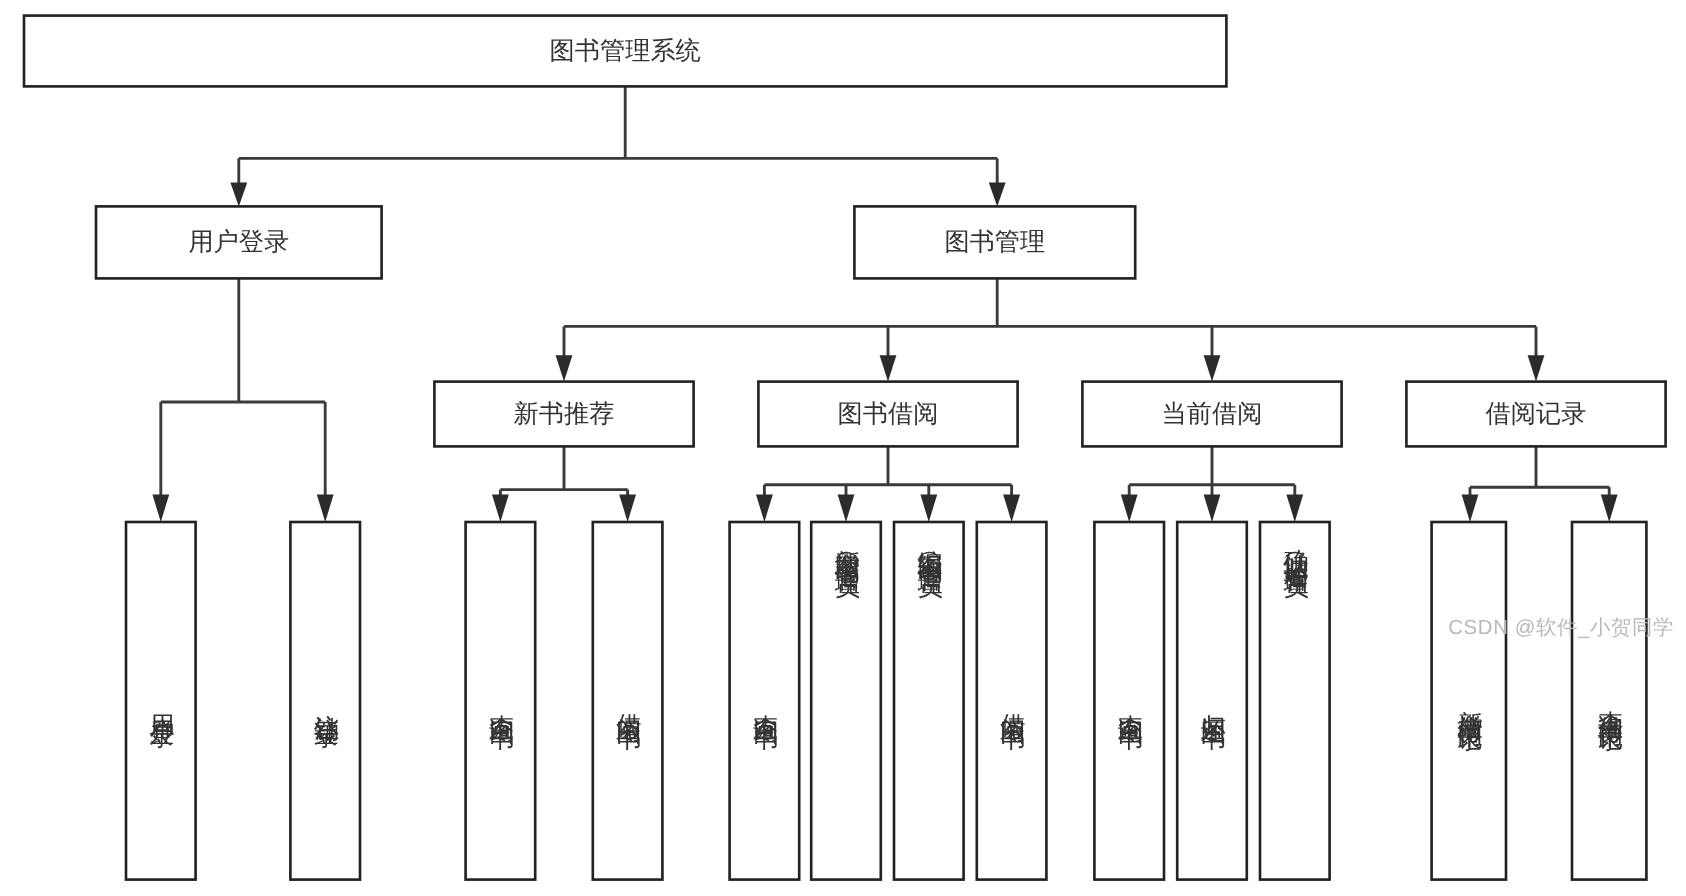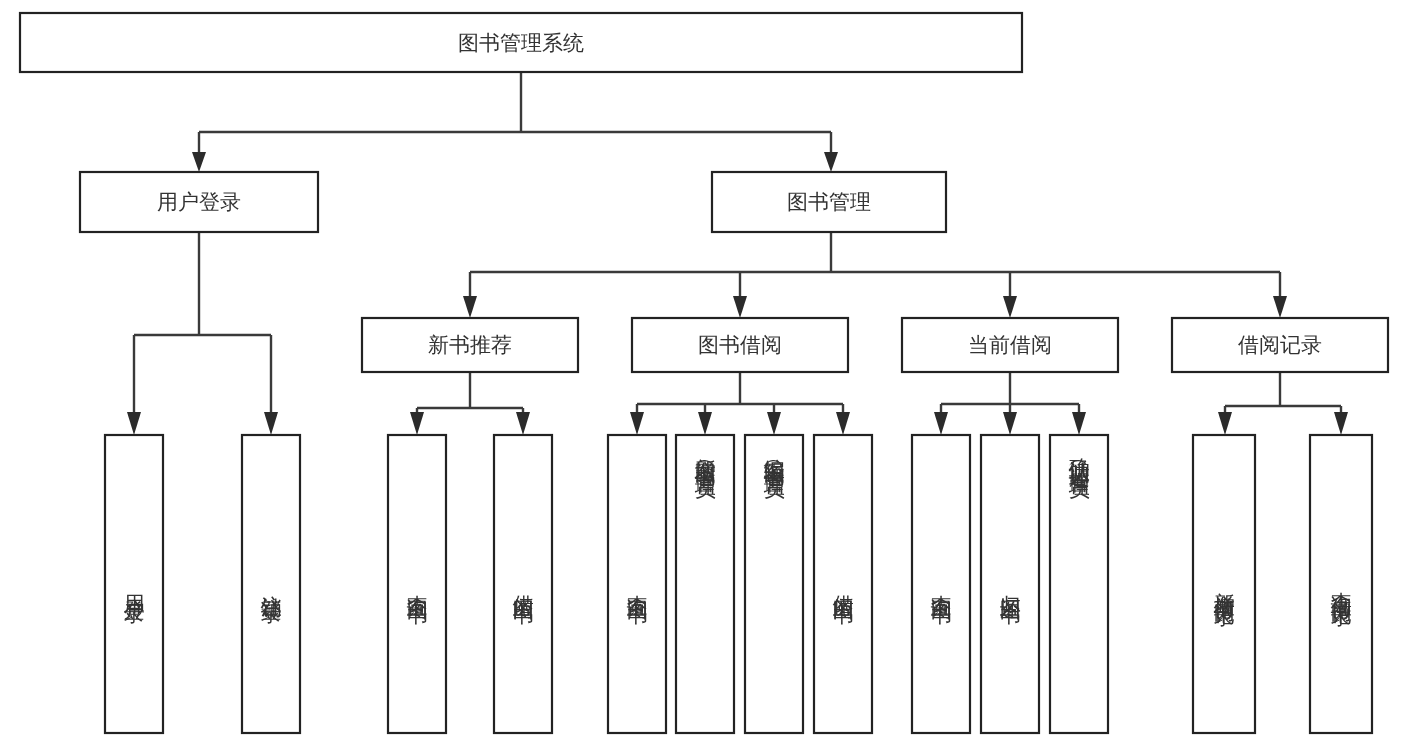--- a/index.html
+++ b/index.html
@@ -201,13 +201,14 @@
   <div class="leaf-label" style="left:745px; top:441px; width:58px; height:292px; justify-content:flex-start; display:flex; align-items:center;">编辑图书（管理员）</div>
   <div class="leaf-label" style="left:814px; top:435px; width:58px; height:298px; justify-content:center; display:flex; align-items:center;">借阅图书</div>
 
   <div class="leaf-label" style="left:912px; top:435px; width:58px; height:298px; justify-content:center; display:flex; align-items:center;">查询图书</div>
   <div class="leaf-label" style="left:981px; top:435px; width:58px; height:298px; justify-content:center; display:flex; align-items:center;">归还图书</div>
   <div class="leaf-label" style="left:1050px; top:441px; width:58px; height:292px; justify-content:flex-start; display:flex; align-items:center;">确认归还（管理员）</div>
 
   <div class="leaf-label" style="left:1193px; top:435px; width:62px; height:298px; justify-content:center; display:flex; align-items:center;">新增借阅记录</div>
   <div class="leaf-label" style="left:1310px; top:435px; width:62px; height:298px; justify-content:center; display:flex; align-items:center;">查询借阅记录</div>
 
+  <div class="watermark">CSDN @软件_小贺同学</div>
 </div>
 
 </body></html>

